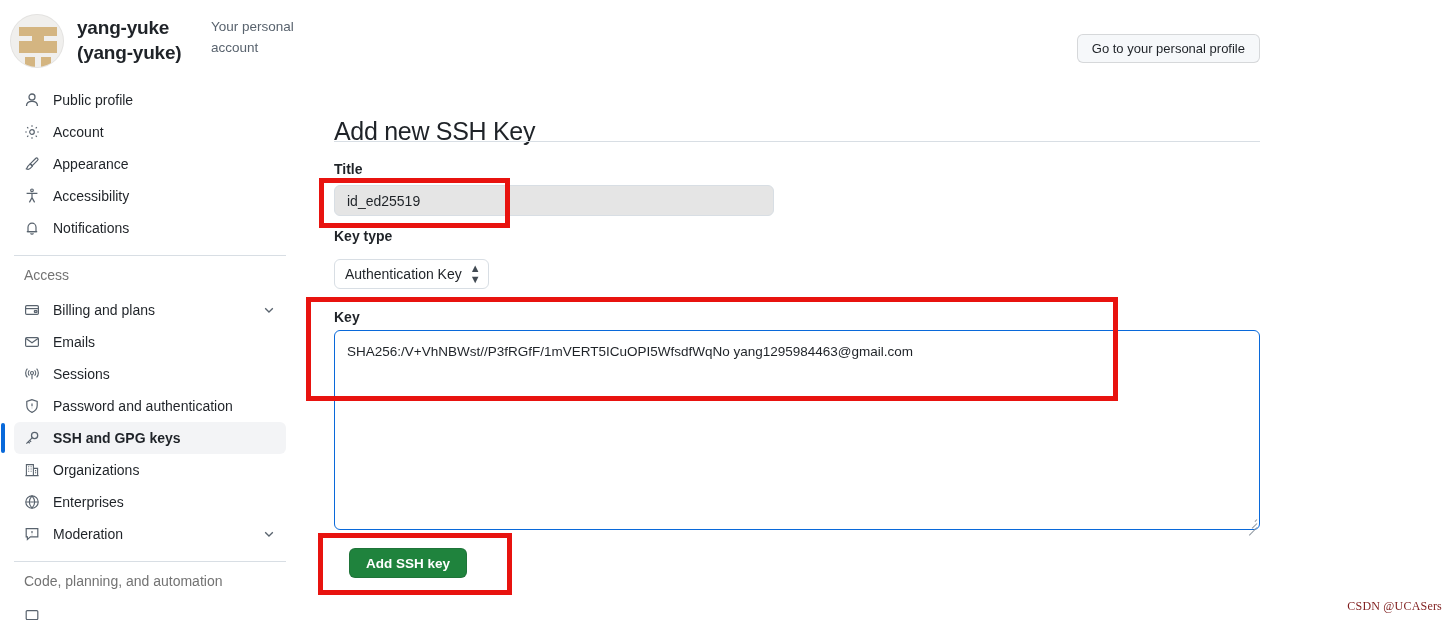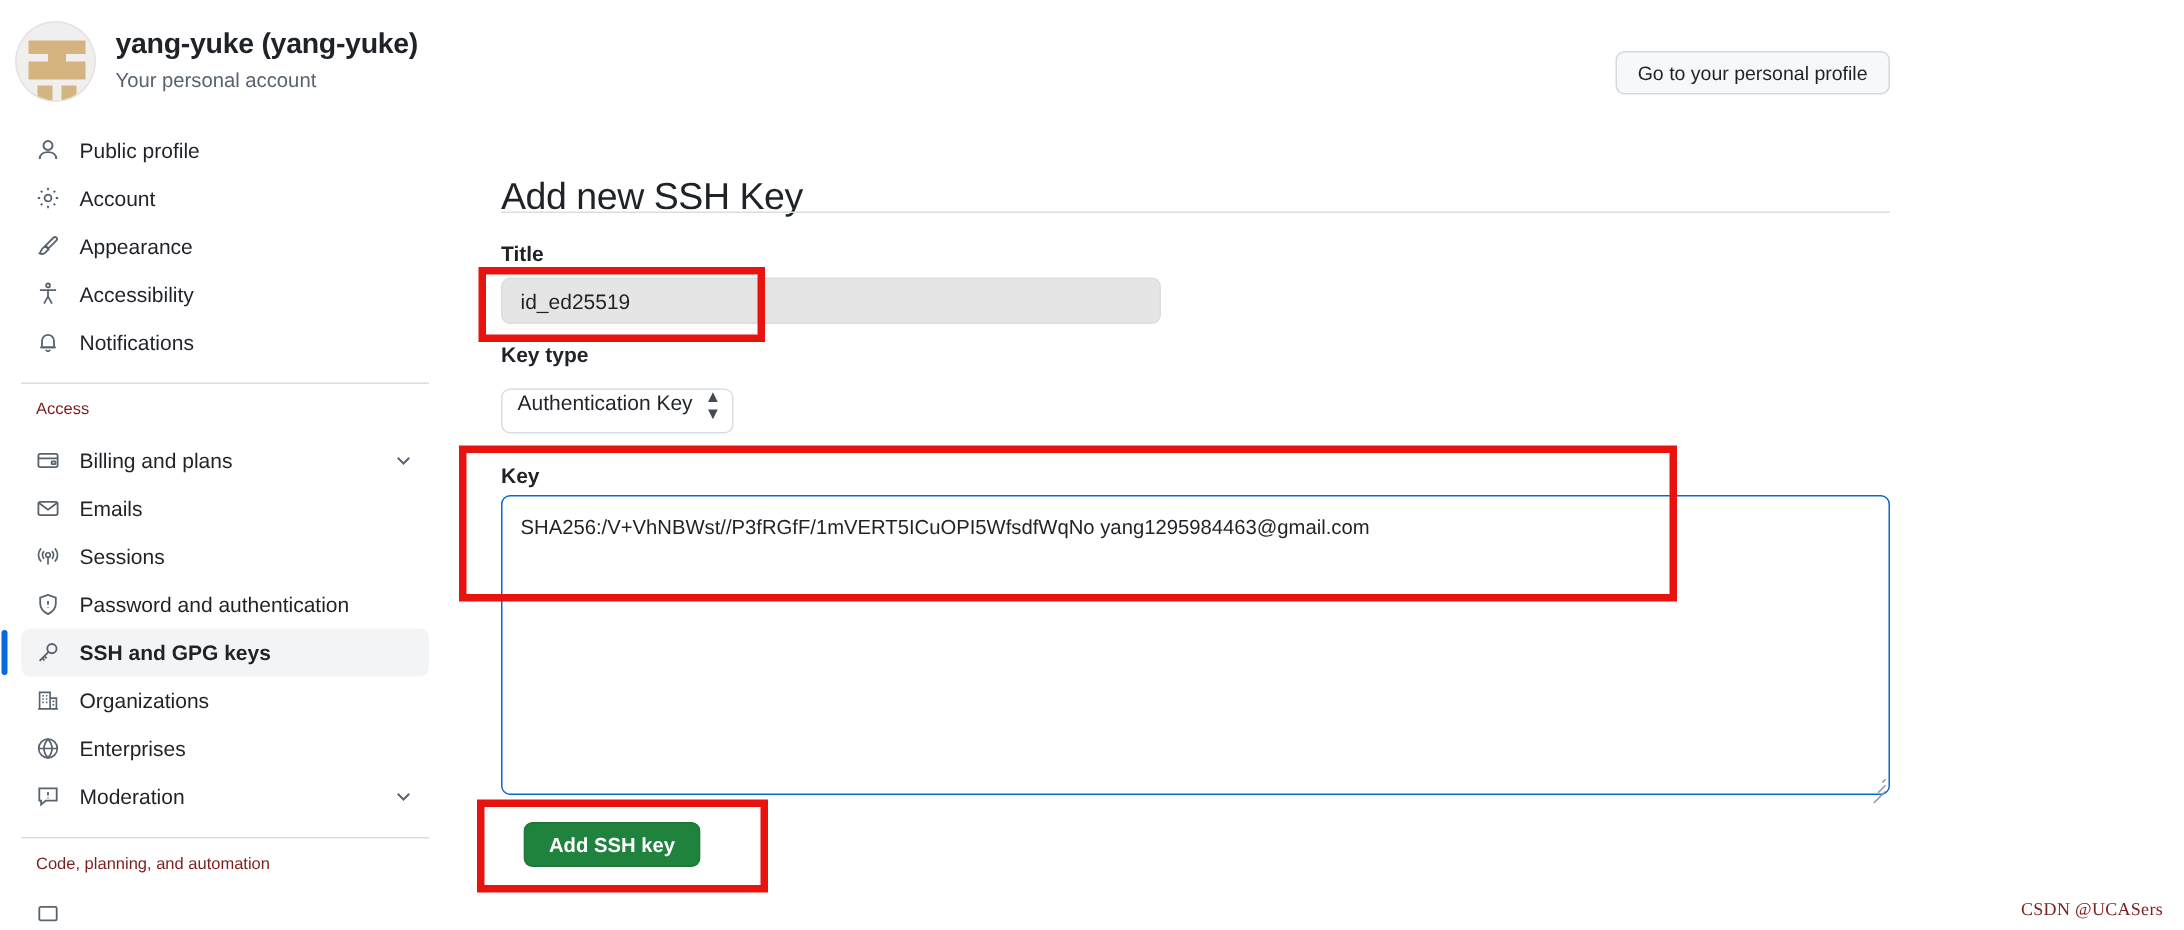--- a/index.html
+++ b/index.html
@@ -35,21 +35,21 @@
   }
   .avatar i { position: absolute; background: #d4b581; display:block; }
   .av1 { left: 8px;  top: 12px; width: 13px; height: 9px; }
   .av2 { left: 21px; top: 12px; width: 12px; height: 26px; }
   .av3 { left: 33px; top: 12px; width: 13px; height: 9px; }
   .av4 { left: 8px;  top: 26px; width: 13px; height: 12px; }
   .av5 { left: 33px; top: 26px; width: 13px; height: 12px; }
   .av6 { left: 14px; top: 42px; width: 10px; height: 10px; }
   .av7 { left: 30px; top: 42px; width: 10px; height: 10px; }
 
-  .acct-names { display: flex; flex-direction: column; justify-content: flex-start; }
+  .acct-names { display: flex; flex-direction: row; justify-content: flex-start; }
   .acct-title {
     font-size: 19px; font-weight: bold; letter-spacing: -0.2px;
     color: #1f2328; line-height: 1.3;
   }
   .acct-sub { font-size: 13.5px; color: #59636e; line-height: 1.5; margin-top: 1px; }
 
   .nav-list { padding: 0 14px 0 14px; margin: 6px 0 0 0; }
   .nav-item {
     position: relative;
     display: flex; align-items: center;
@@ -77,21 +77,21 @@
     left: -13px; top: 1px;
     width: 4px; height: 30px;
     border-radius: 3px;
     background: #0969da;
   }
   .nav-divider {
     height: 1px; background: #d8dee4;
     margin: 11px 14px 0 14px;
   }
   .nav-section-title {
-    font-size: 11px; color: #7f1d1d;
+    font-size: 14px; color: #737373;
     padding: 12px 24px 6px 24px;
     line-height: 1;
   }
 
   
   #main { position: absolute; left: 334px; top: 0; width: 1122px; height: 620px; }
 
   .profile-btn {
     position: absolute; right: 196px; top: 34px;
     padding: 6px 14px;
@@ -135,21 +135,21 @@
     padding: 0 12px;
     outline: none;
   }
 
   .keytype-select {
     position: absolute; left: 0; top: 259px;
     width: 155px; height: 30px;
     background: #ffffff;
     border: 1px solid #d8dee4;
     border-radius: 6px;
-    display: flex; align-items: flex-start;
+    display: flex; align-items: center;
     padding: 0 10px;
     font-size: 14px; color: #1f2328;
     cursor: pointer;
     gap: 8px;
   }
   .keytype-select .val { flex: 1 1 auto; white-space: nowrap; }
   .keytype-select .arrows { font-size: 11px; color: #424a53; line-height: 1; }
 
   .key-textarea {
     position: absolute; left: 0; top: 330px;

